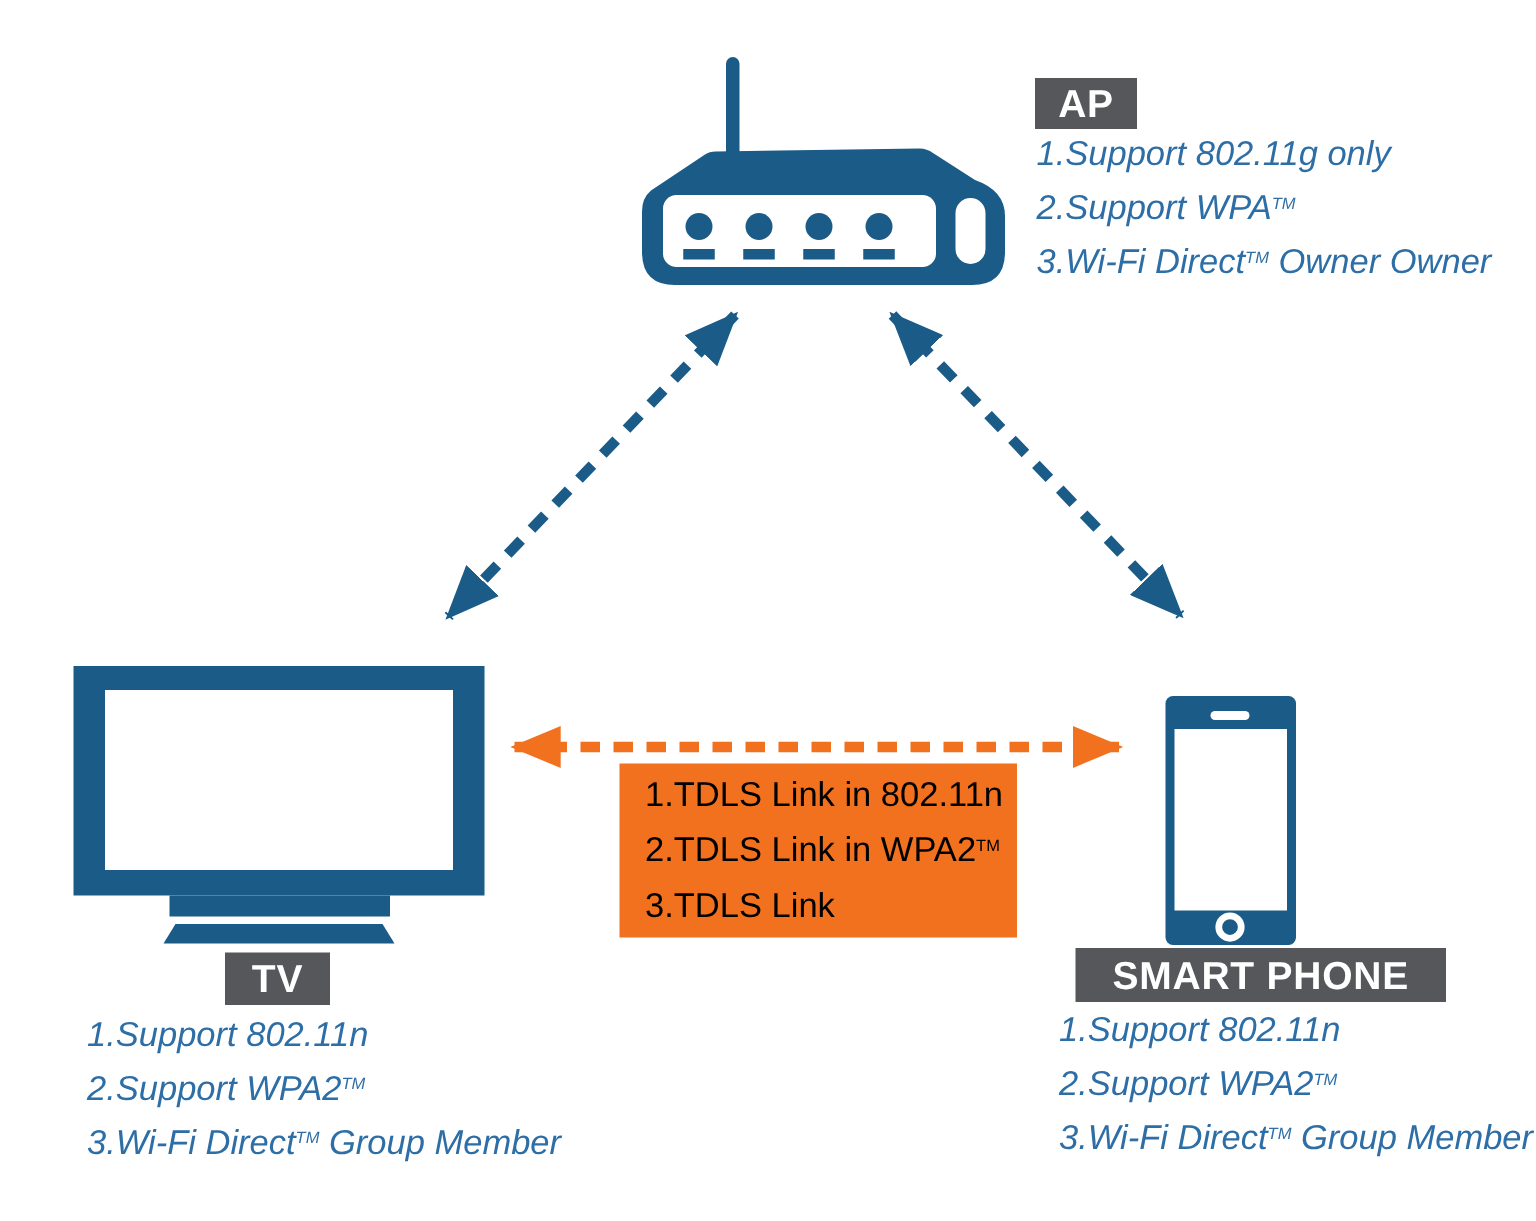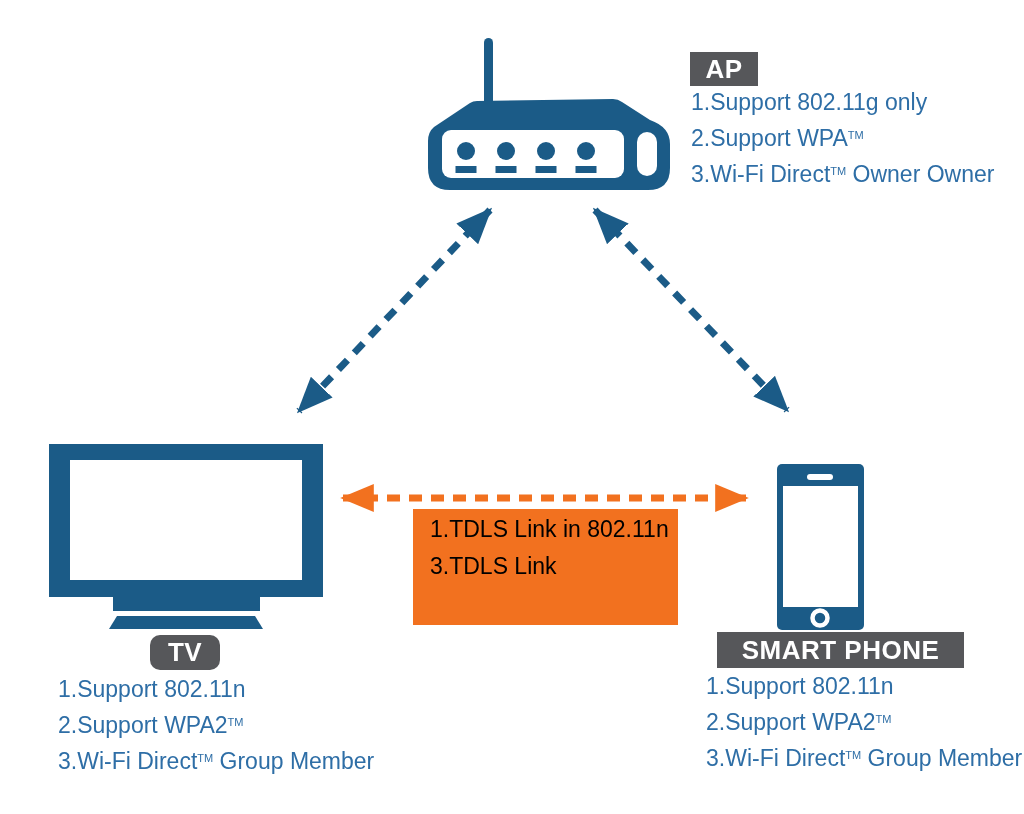--- a/index.html
+++ b/index.html
@@ -23,26 +23,27 @@
   .dash-blue{stroke:var(--device-blue);stroke-width:7;stroke-dasharray:13 10;fill:none;}
   .dash-orange{stroke:var(--orange);stroke-width:7;stroke-dasharray:13 9;fill:none;}
   .home-ring{fill:none;stroke:#ffffff;stroke-width:4.5;}
 
   .dev-label{
     position:absolute;background:var(--label-gray);color:var(--label-text);
     font-weight:bold;display:flex;align-items:center;justify-content:center;
     letter-spacing:0.5px;
   }
   .ap-label{left:690px;top:52px;width:68px;height:34px;font-size:26px;}
-  .tv-label{left:150px;top:635px;width:70px;height:35px;font-size:26px;border-radius:10px;}
+  .tv-label{left:150px;top:635px;width:70px;height:35px;font-size:26px;}
   .phone-label{left:717px;top:632px;width:247px;height:36px;font-size:26px;}
 
   .spec-list{
     position:absolute;color:var(--text-blue);font-size:23px;line-height:36px;
     white-space:nowrap;
+    font-style:italic;
   }
   .ap-list{left:691px;top:84px;}
   .tv-list{left:58px;top:671px;}
   .phone-list{left:706px;top:668px;}
 
   sup.tm{font-size:11px;line-height:0;vertical-align:7px;letter-spacing:0;}
 
   .tdls-box{
     position:absolute;left:413px;top:509px;width:265px;height:116px;
     background:var(--orange);color:#000000;font-size:23px;line-height:37px;
@@ -128,16 +129,17 @@
 
   <div class="dev-label phone-label">SMART PHONE</div>
   <div class="spec-list phone-list">
     <div><span>1.Support 802.11n</span><sup class="tm"></sup><span></span></div>
     <div><span>2.Support WPA2</span><sup class="tm">TM</sup><span></span></div>
     <div><span>3.Wi-Fi Direct</span><sup class="tm">TM</sup><span> Group Member</span></div>
   </div>
 
   <div class="tdls-box">
     <div><span>1.TDLS Link in 802.11n</span><sup class="tm"></sup><span></span></div>
+    <div><span>2.TDLS Link in WPA2</span><sup class="tm">TM</sup><span></span></div>
     <div><span>3.TDLS Link</span><sup class="tm"></sup><span></span></div>
   </div>
 
 </div>
 
 </body></html>

